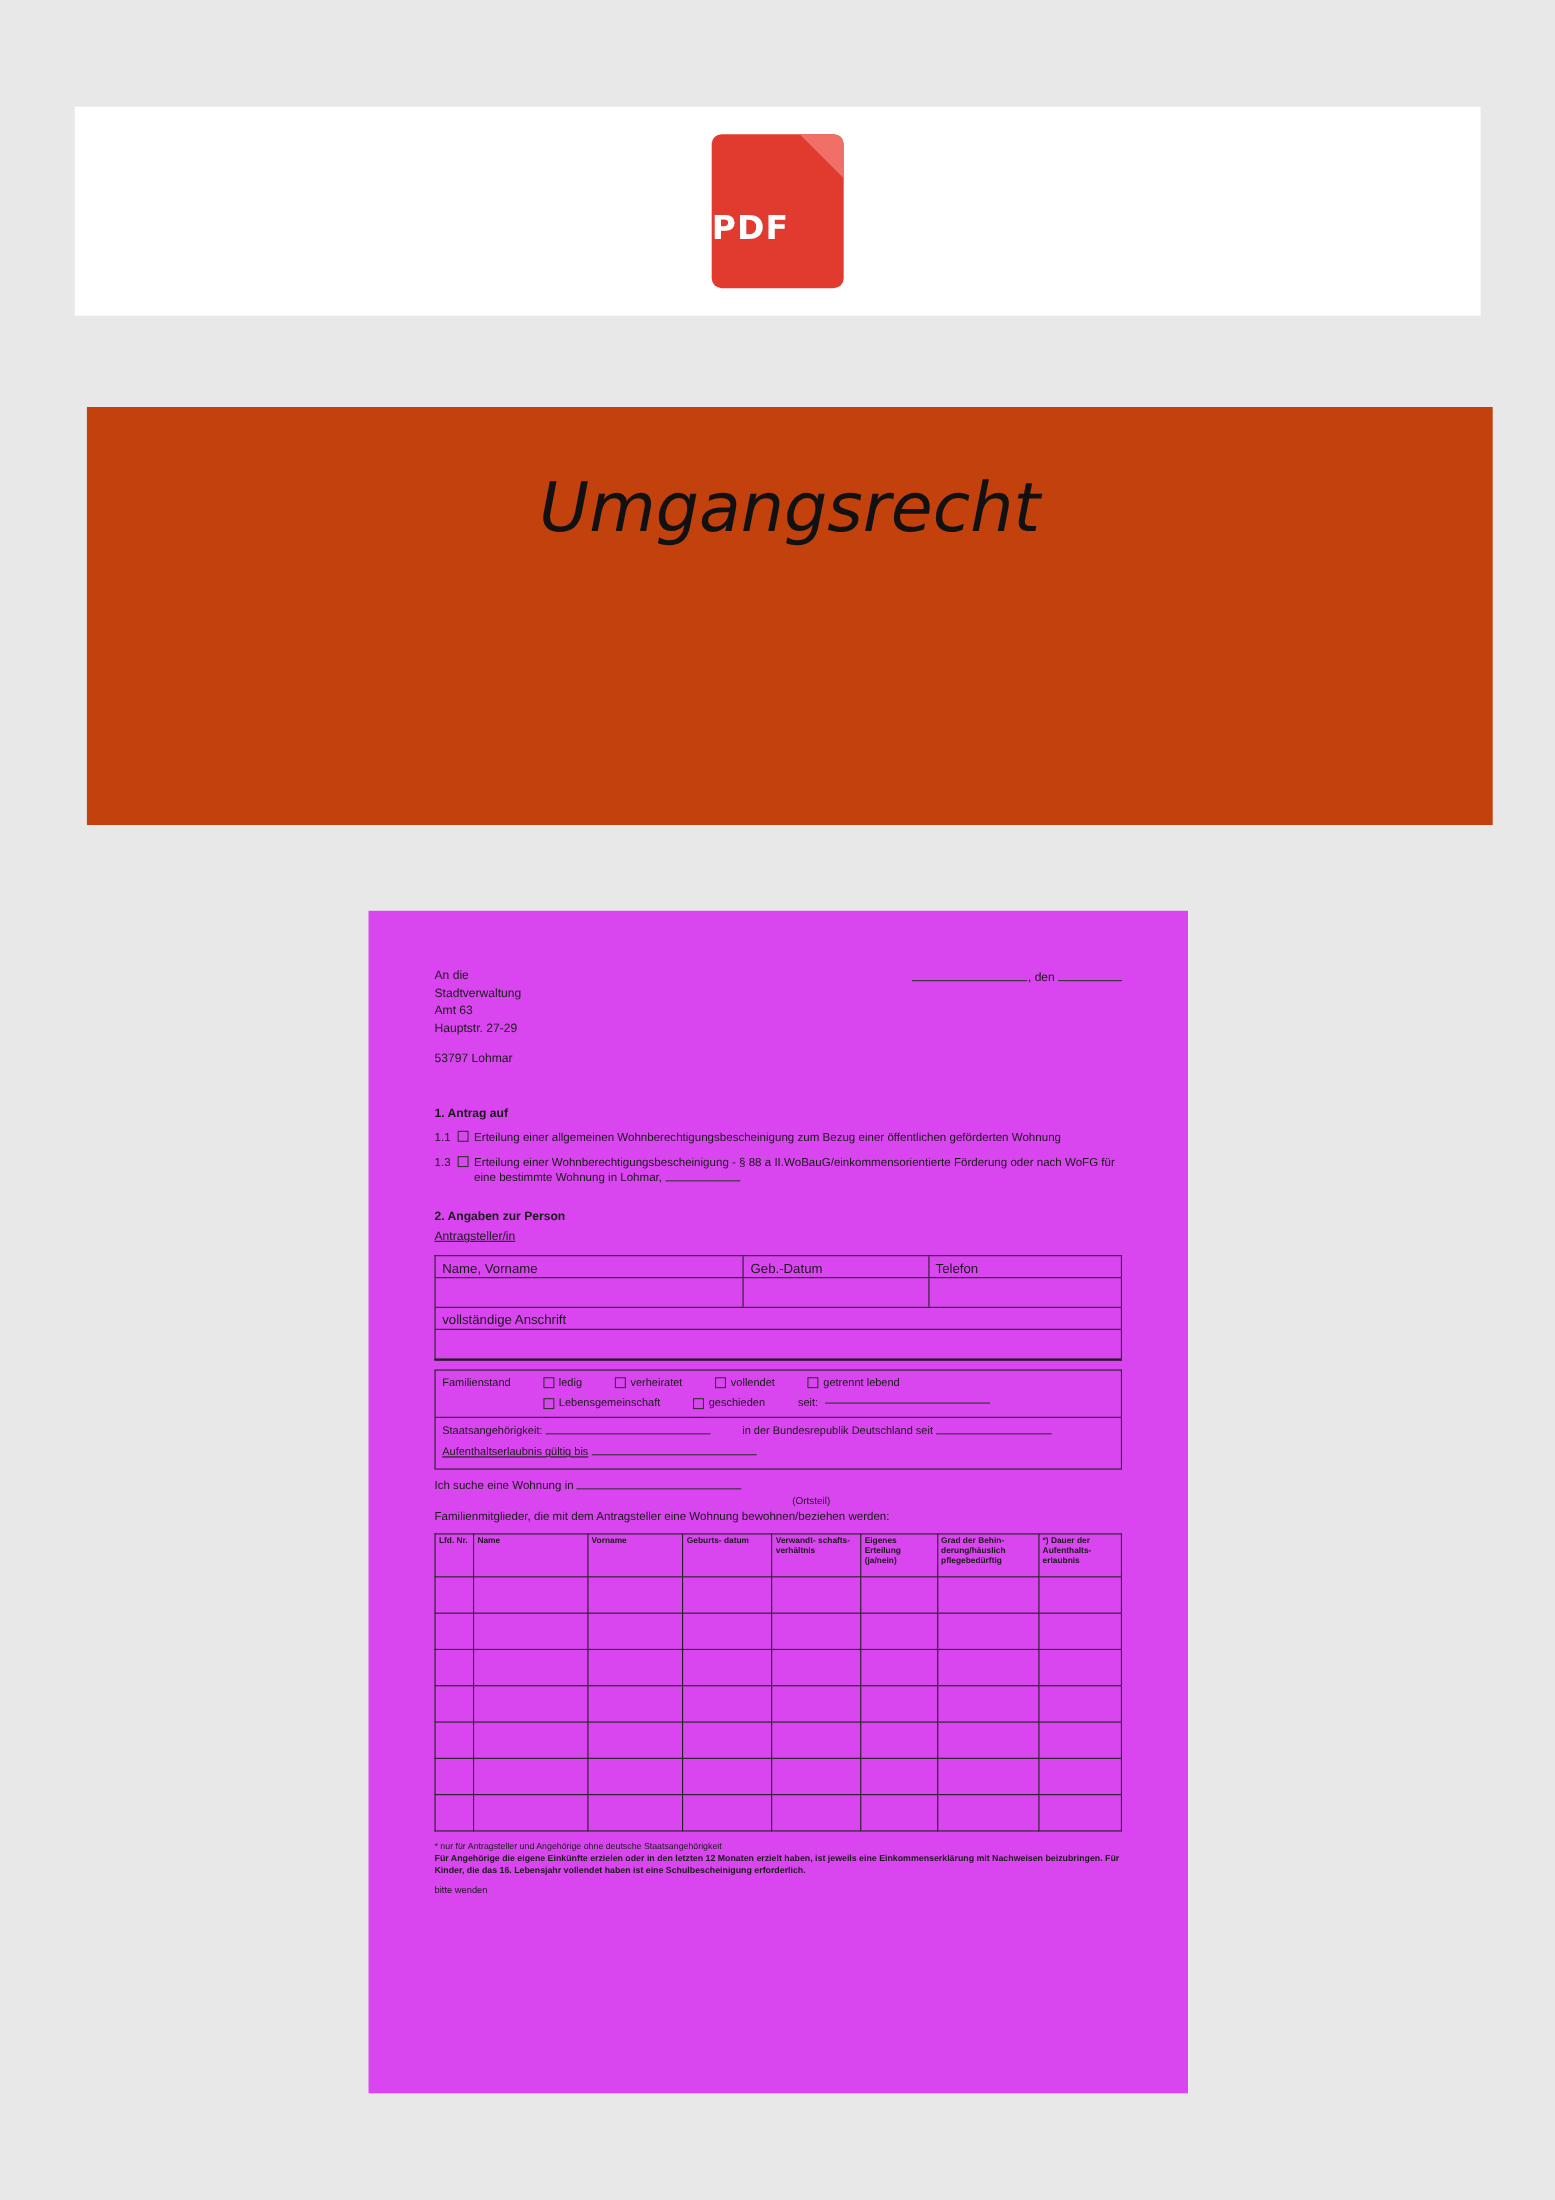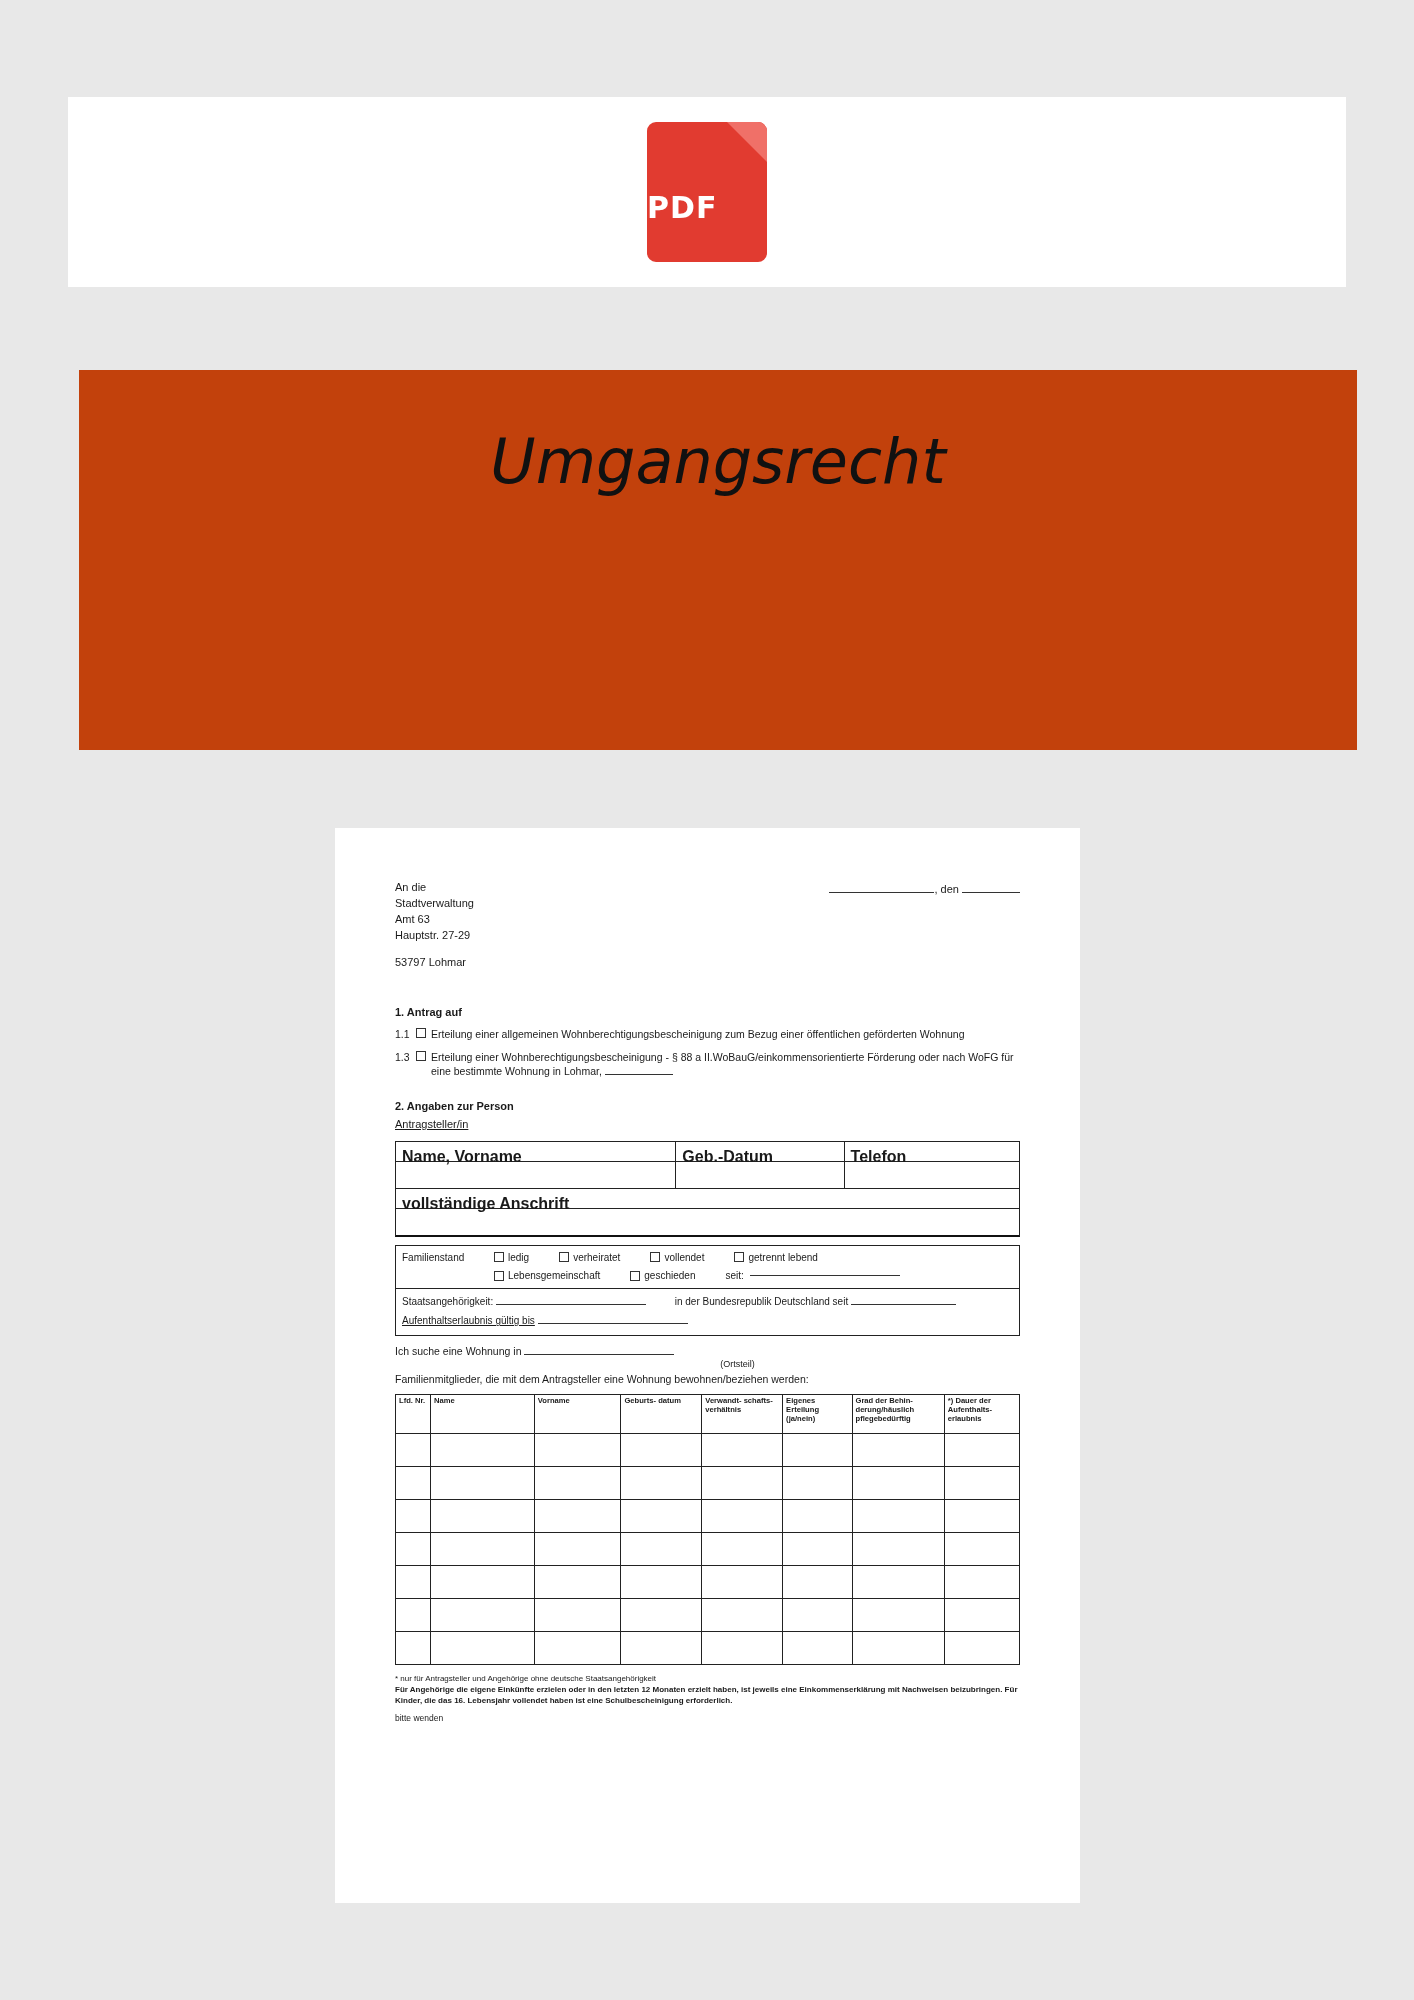--- a/index.html
+++ b/index.html
@@ -94,21 +94,21 @@
     font-family:"DejaVu Sans", sans-serif;
   }
 
   
   .doc{
     position:absolute;
     left:335px;
     top:828px;
     width:745px;
     height:1075px;
-    background:#ffffff;
+    background:#d946ef;
     box-sizing:border-box;
     padding:52px 60px 0 60px;
     font-family:"Liberation Sans", sans-serif;
     color:#1a1a1a;
     font-size:10.5px;
     line-height:1.32;
     overflow:hidden;
   }
   .doc .top-row{
     display:flex;
@@ -147,22 +147,21 @@
     vertical-align:-1px;
     flex:0 0 auto;
   }
   .item .body{ flex:1; }
 
   
   .ptable{
     margin-top:9px;
     border:1px solid #222;
     border-bottom:2px solid #111;
-    font-size:16px;
-    font-weight:bold;
+    font-size:12px;
   }
   .prow{ display:flex; border-bottom:1px solid #222; }
   .prow:last-child{ border-bottom:none; }
   .pcell{ padding:4px 6px; height:19px; box-sizing:border-box;}
   .pcell.b{ border-right:1px solid #222; }
   .w-45{ width:45%; }
   .w-30{ width:27%; }
   .w-rest{ flex:1; }
   .full{ width:100%; }
   .tall{ height:26px; }

